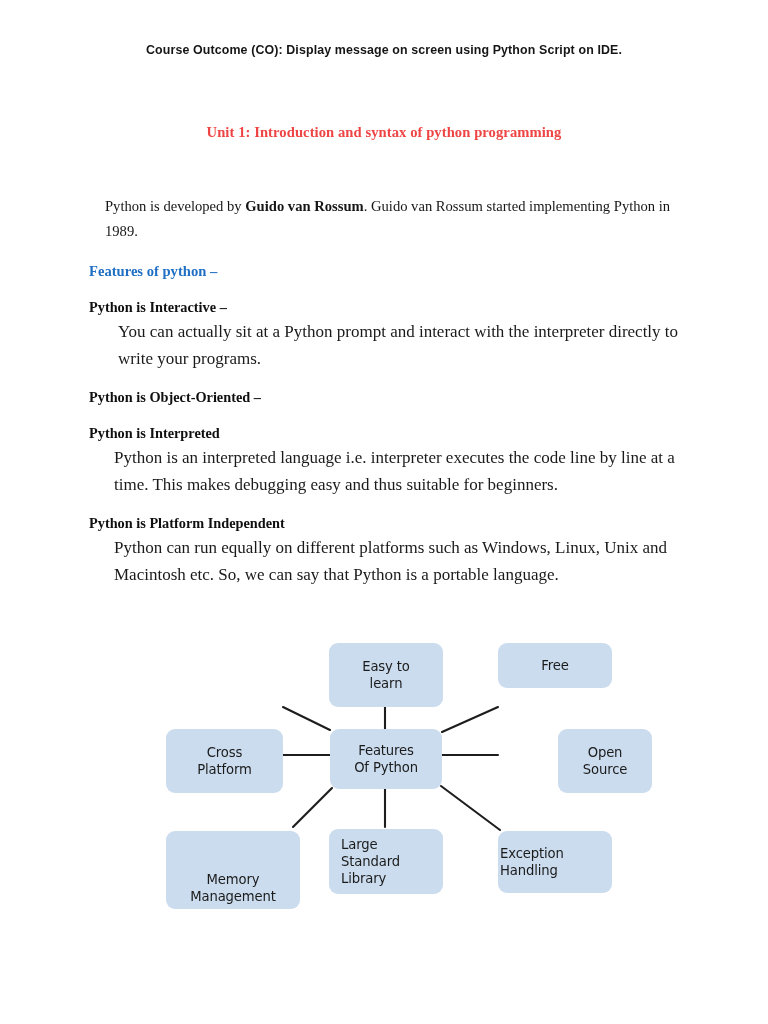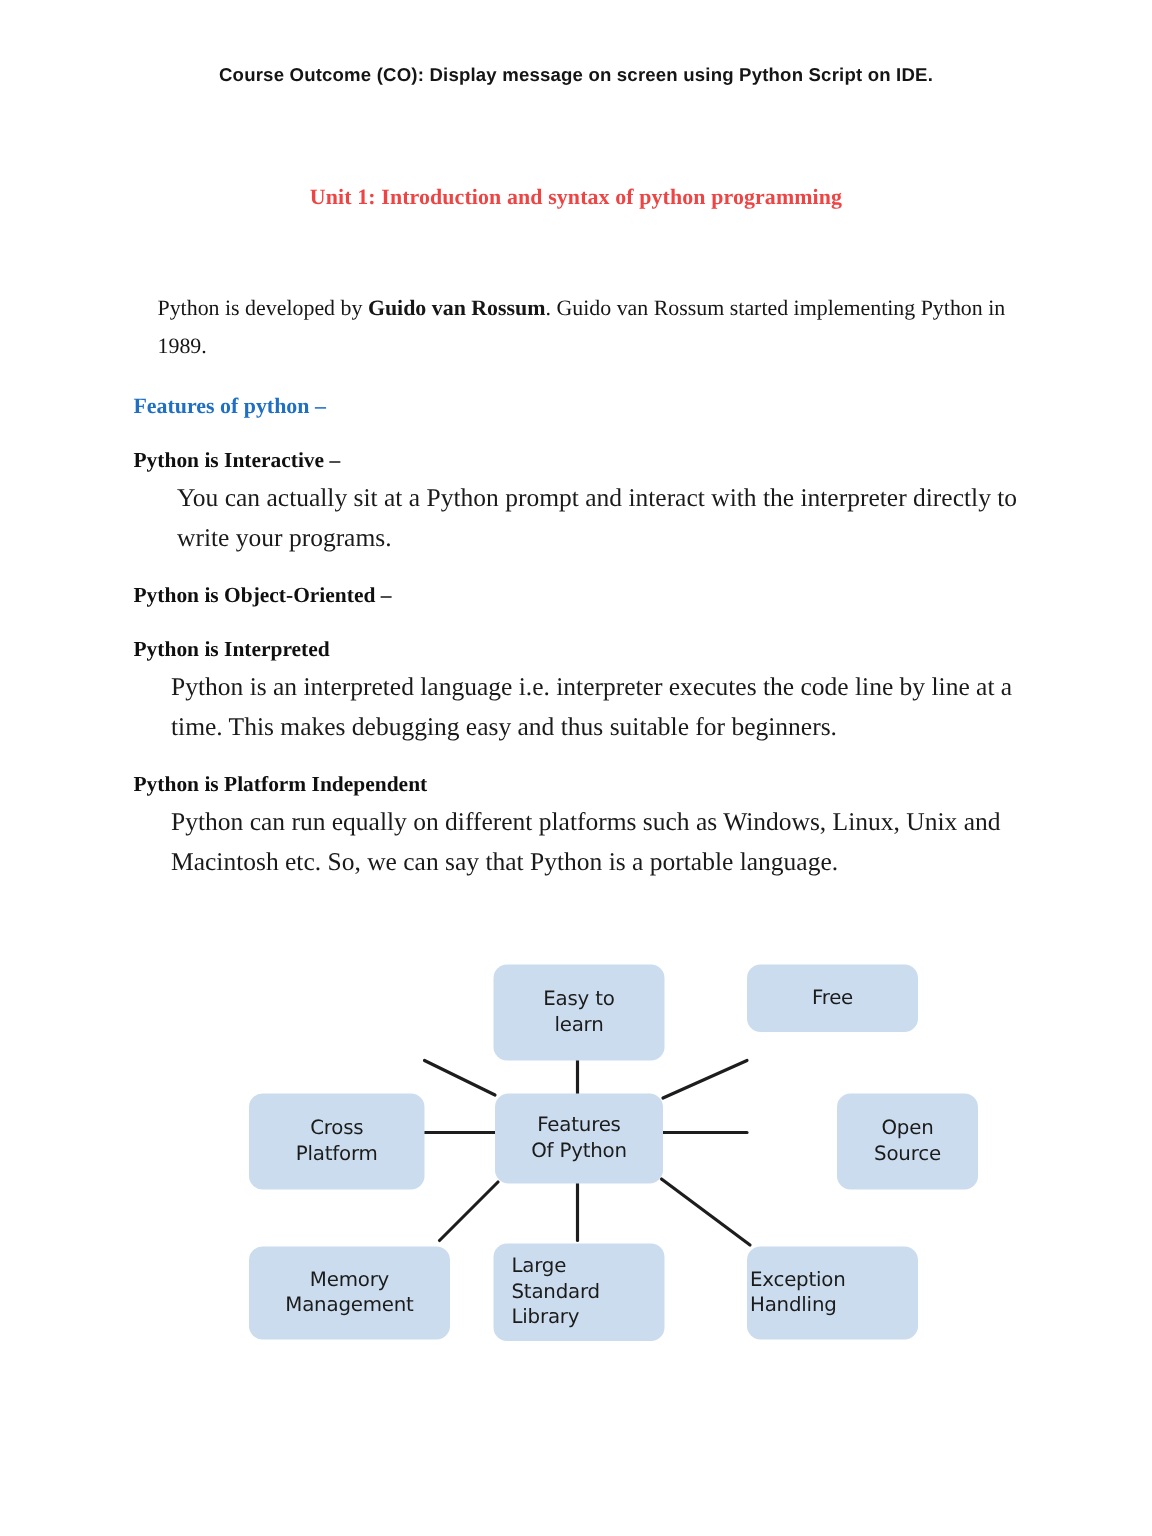--- a/index.html
+++ b/index.html
@@ -199,21 +199,21 @@
     <div class="node" style="left:180px; top:104px; width:112px; height:60px;">
       <span class="lbl">Features
 Of Python</span>
     </div>
 
     <div class="node" style="left:368px; top:104px; width:94px; height:64px;margin-left:40px;">
       <span class="lbl">Open
 Source</span>
     </div>
 
-    <div class="node" style="left:16px; top:206px; width:134px; height:62px;">
+    <div class="node" style="left:16px; top:206px; width:134px; height:78px;align-items:flex-end;">
       <span class="lbl">Memory
 Management</span>
     </div>
 
     <div class="node left-align" style="left:179px; top:204px; width:114px; height:65px; padding-left:12px;">
       <span class="lbl">Large
 Standard
 Library</span>
     </div>
 

